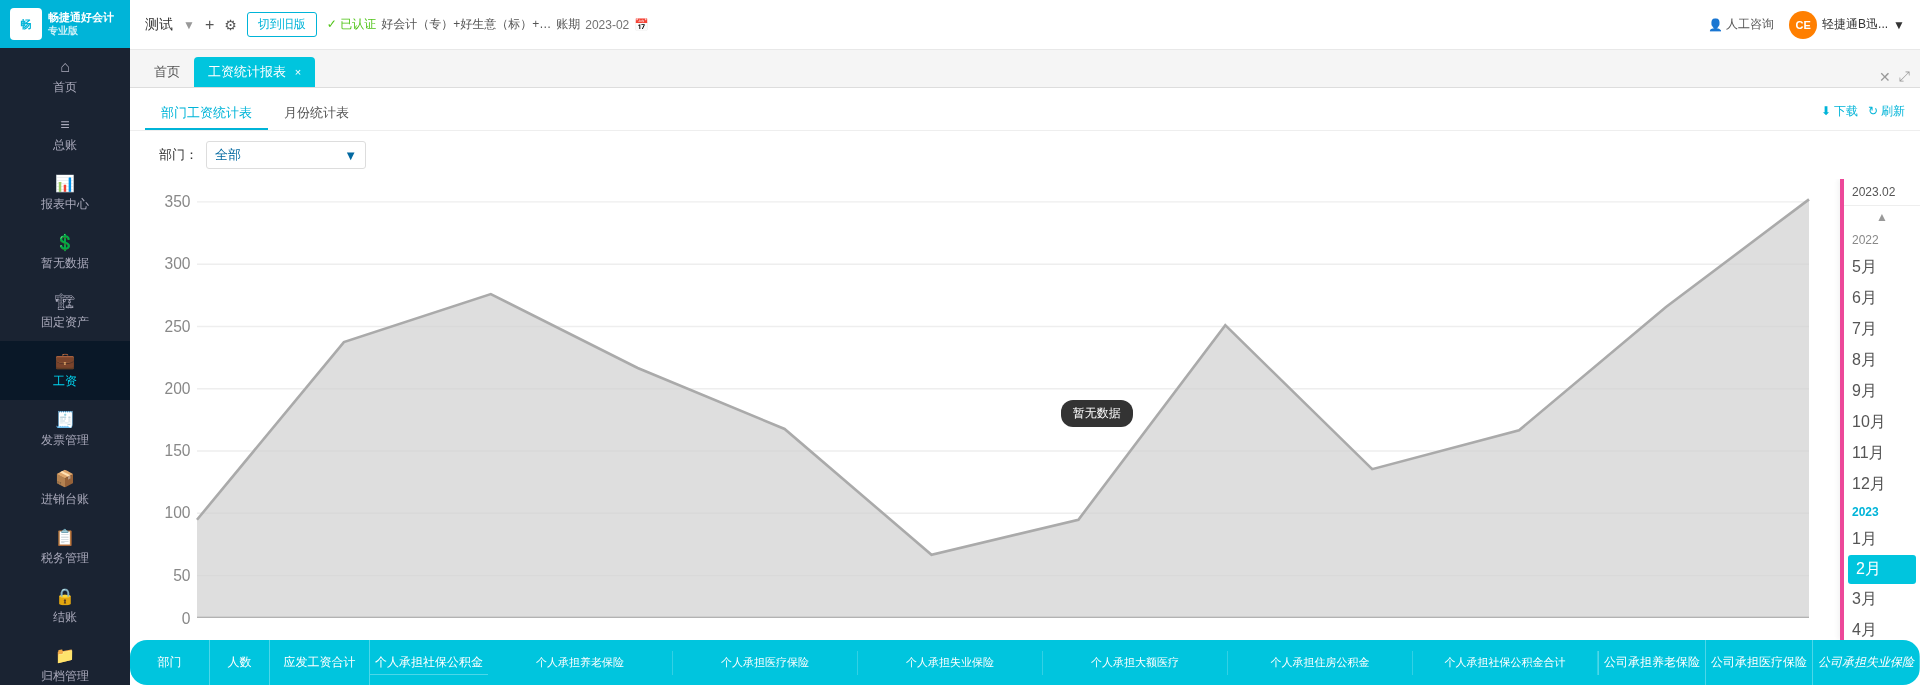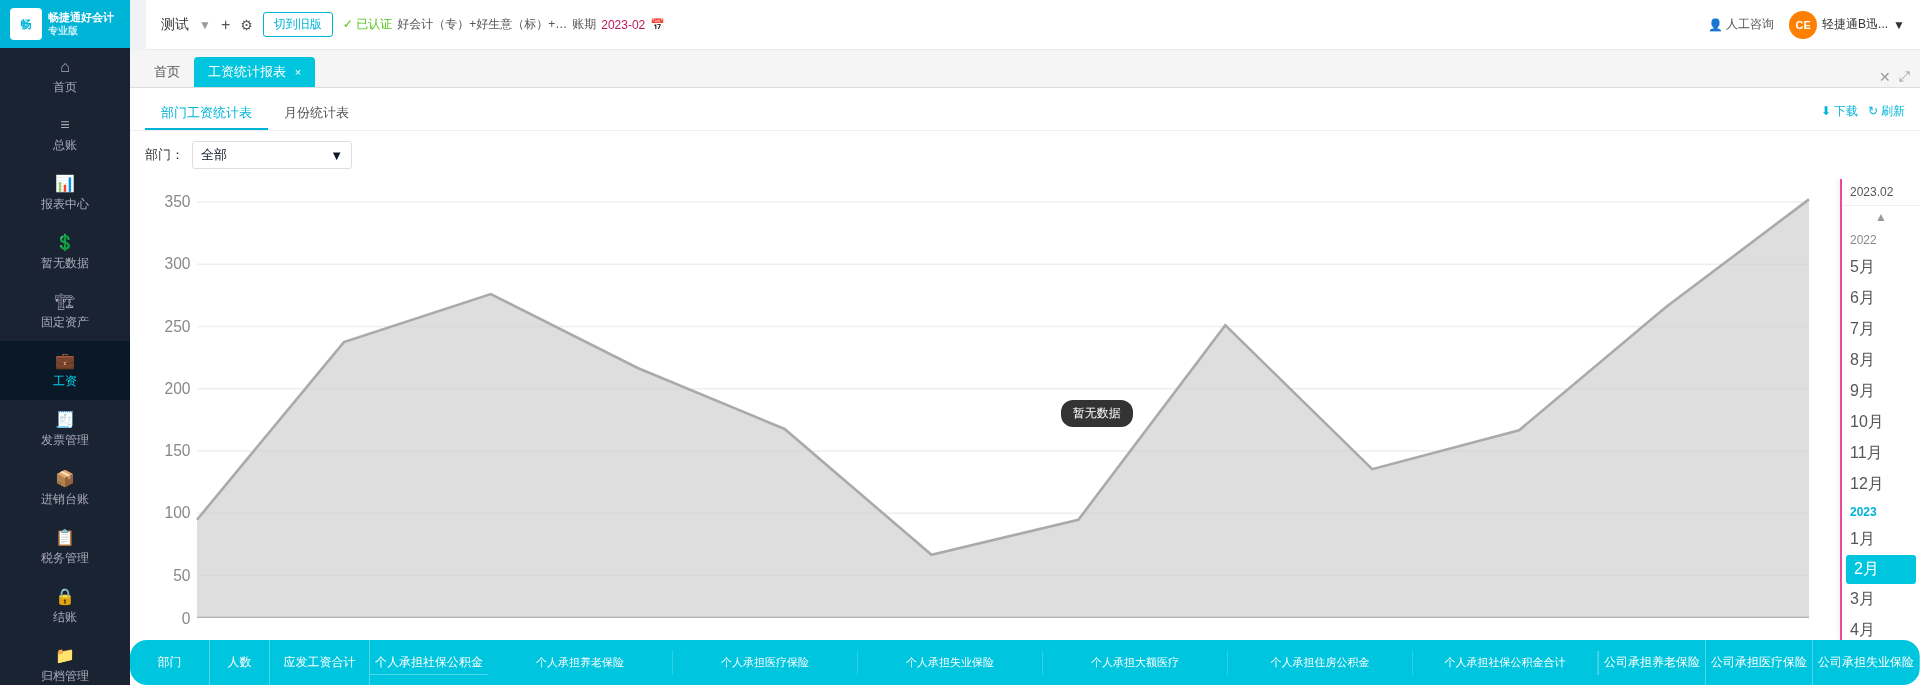--- a/index.html
+++ b/index.html
@@ -58,21 +58,20 @@
     
     .topbar {
       height: 50px;
       background: #fff;
       border-bottom: 1px solid #e8e8e8;
       display: flex;
       align-items: center;
       padding: 0 15px;
       gap: 10px;
       flex-shrink: 0;
-      margin-left: 16px;
     }
     .topbar-company { font-size: 14px; color: #333; font-weight: 500; }
     .topbar-arrow { color: #999; font-size: 12px; }
     .topbar-switch-btn {
       padding: 3px 10px;
       border: 1px solid #00b4d8;
       border-radius: 3px;
       cursor: pointer;
       font-size: 12px;
       color: #00b4d8;
@@ -148,32 +147,32 @@
       color: #00b4d8;
       font-size: 12px;
       cursor: pointer;
       display: flex; align-items: center; gap: 3px;
     }
 
     
     .filter-bar {
       display: flex;
       align-items: center;
-      padding: 10px 15px;
+      padding: 10px 29px;
       gap: 8px;
       flex-shrink: 0;
     }
     .filter-label { font-size: 13px; color: #333; }
     .filter-select {
       width: 160px;
       padding: 4px 8px;
       border: 1px solid #ddd;
       border-radius: 3px;
       font-size: 13px;
-      color: #0f172a;
+      color: #0369a1;
       cursor: pointer;
       display: flex; align-items: center; justify-content: space-between;
       background: white;
     }
 
     
     .chart-area {
       flex: 1;
       padding: 10px 15px;
       position: relative;
@@ -210,21 +209,21 @@
       white-space: nowrap;
     }
 
     
     .date-panel {
       position: absolute;
       right: 0;
       top: 0;
       width: 80px;
       background: white;
-      border-left: 2px solid #ec4899;
+      border-left: 4px solid #ec4899;
       box-shadow: -2px 0 5px rgba(0,0,0,0.05);
       display: flex;
       flex-direction: column;
       font-size: 12px;
       color: #333;
       z-index: 10;
       height: 100%;
     }
     .date-panel-header {
       padding: 6px 8px;
@@ -333,21 +332,21 @@
   <div class="topbar">
     <span class="topbar-company">测试</span>
     <span class="topbar-arrow">▼</span>
     <button style="background:none;border:none;font-size:16px;cursor:pointer;color:#555;">+</button>
     <button style="background:none;border:none;font-size:14px;cursor:pointer;color:#555;">⚙</button>
     <button class="topbar-switch-btn">切到旧版</button>
     <div class="topbar-badges">
       <span class="badge-green">✓ 已认证</span>
       <span>好会计（专）+好生意（标）+…</span>
       <span>账期</span>
-      <span style="color:#be185d;font-weight:500;">2023-02</span>
+      <span style="color:#737373;font-weight:500;">2023-02</span>
       <span style="cursor:pointer;">📅</span>
     </div>
     <div class="topbar-right">
       <div class="topbar-consult">
         <span>👤</span>
         <span>人工咨询</span>
       </div>
       <div class="topbar-user">
         <div class="user-avatar">CE</div>
         <span>轻捷通B迅...</span>
@@ -490,18 +489,18 @@
             <span>个人承担社保公积金合计</span>
           </div>
         </div>
       </div>
       <div class="table-col" style="min-width:90px;">
         <span>公司承担养老保险</span>
       </div>
       <div class="table-col" style="min-width:90px;">
         <span>公司承担医疗保险</span>
       </div>
-      <div class="table-col" style="min-width:90px;">
+      <div class="table-col" style="min-width:90px;font-style:italic;">
         <span>公司承担失业保险</span>
       </div>
     </div>
   </div>
 </div>
 
 </body></html>

